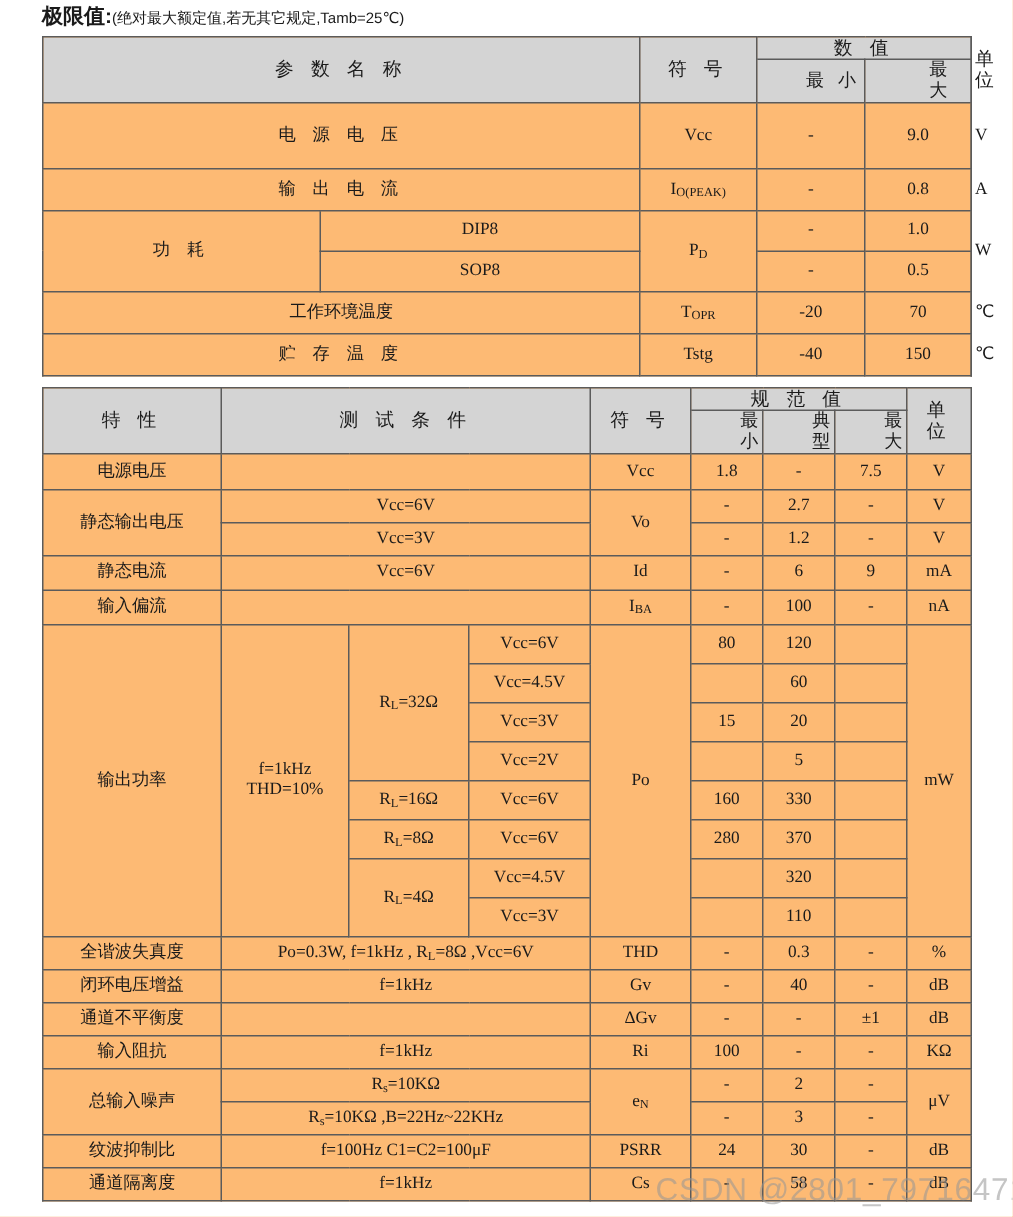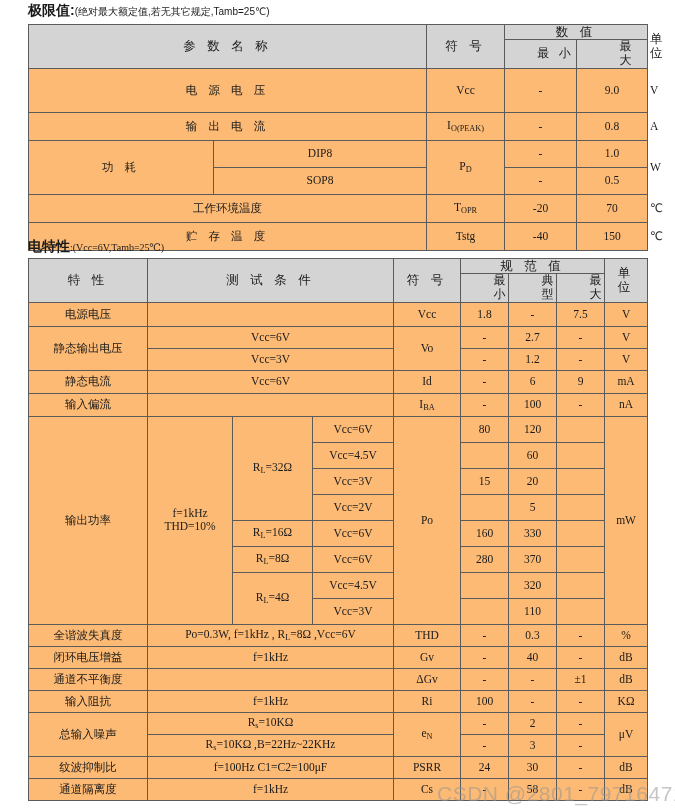--- a/index.html
+++ b/index.html
@@ -179,23 +179,20 @@
       <tr style="height:28px">
         <td class="cn sp" colspan="2">贮 存 温 度</td>
         <td>Tstg</td>
         <td>-40</td>
         <td>150</td>
         <td class="cn">℃</td>
       </tr>
     </tbody>
   </table>
 
-  <div class="sec-title" id="title-elec">
-    <span class="bold-cn cn">电特性</span><span class="cond">:(Vcc=6V,Tamb=25℃)</span>
-  </div>
 
   <table class="dsheet" id="tbl-elec">
     <colgroup>
       <col style="width:119px">
       <col style="width:85px">
       <col style="width:80px">
       <col style="width:81px">
       <col style="width:67px">
       <col style="width:48px">
       <col style="width:48px">

